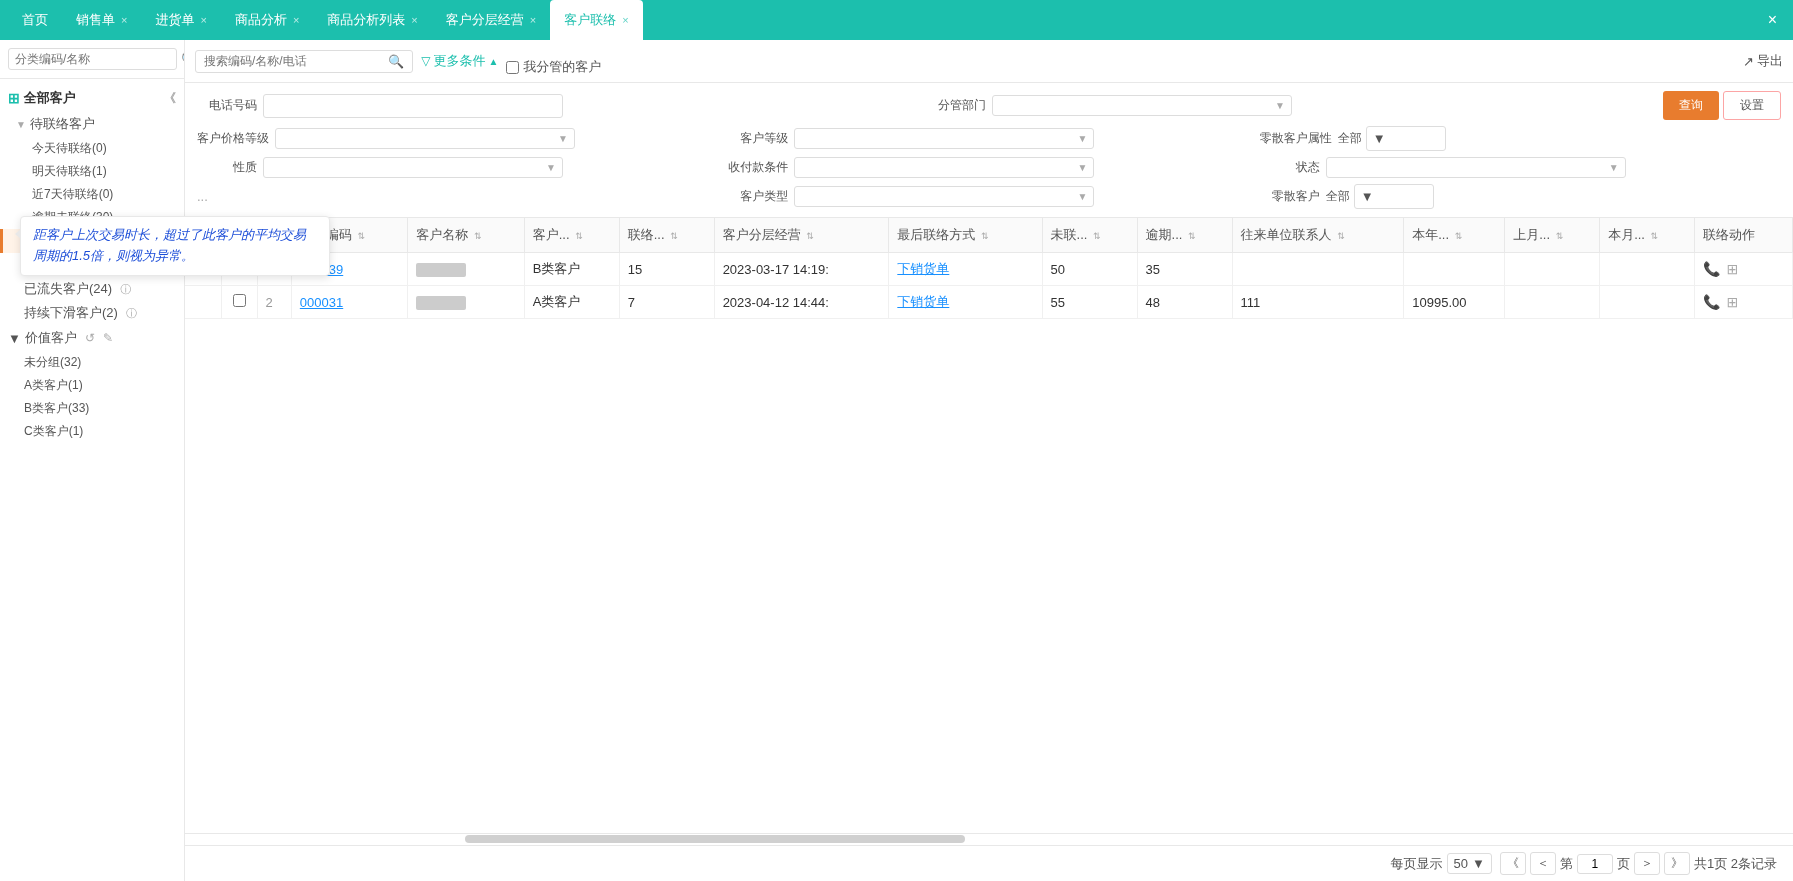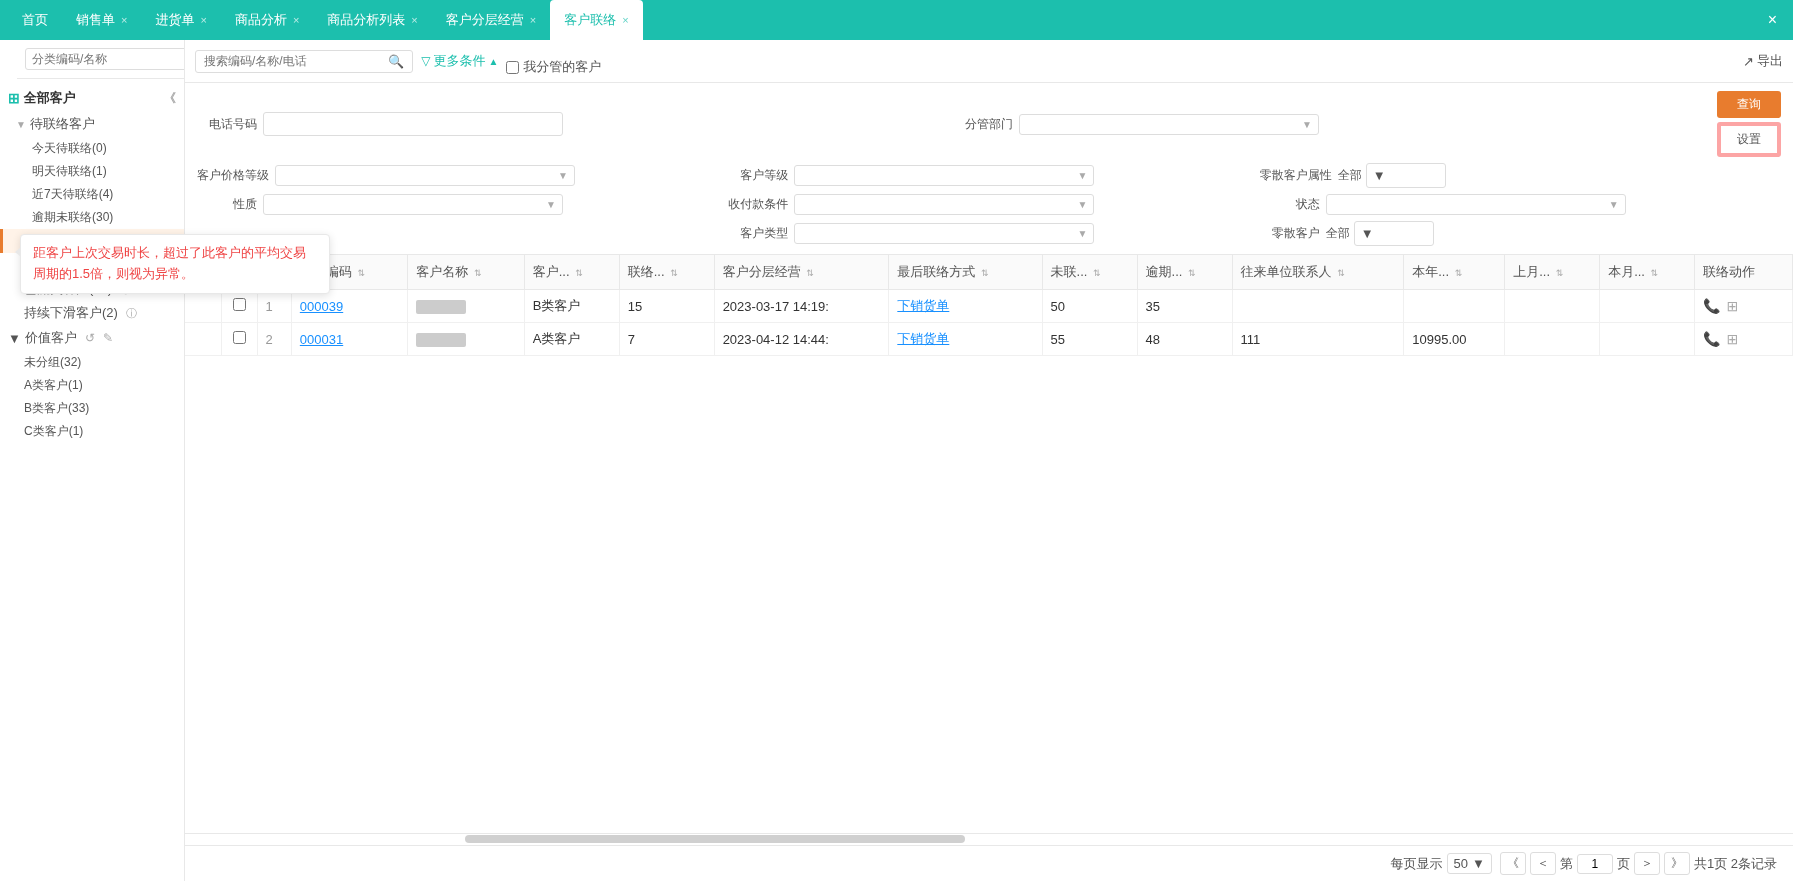--- a/index.html
+++ b/index.html
@@ -56,21 +56,20 @@
       display: flex;
       flex-direction: column;
       overflow: hidden;
     }
     .sidebar-search {
       padding: 8px;
       display: flex;
       align-items: center;
       border-bottom: 1px solid #e8e8e8;
       gap: 4px;
-      margin-left: 17px;
     }
     .sidebar-search input {
       flex: 1;
       border: 1px solid #ddd;
       border-radius: 3px;
       padding: 3px 6px;
       font-size: 12px;
       outline: none;
     }
     .sidebar-search .search-btn {
@@ -255,29 +254,29 @@
       color: white;
       border: none;
       border-radius: 3px;
       padding: 5px 16px;
       cursor: pointer;
       font-size: 12px;
     }
     .settings-btn {
       background: white;
       color: #555;
-      border: 4px solid #fca5a5;
+      border: 1px solid #fca5a5;
       border-radius: 3px;
       padding: 5px 16px;
       cursor: pointer;
       font-size: 12px;
     }
     .filter-buttons {
       display: flex;
-      flex-direction: column;
+      flex-direction: row;
       gap: 4px;
       padding-left: 8px;
     }
     .inline-label {
       color: #555;
       font-size: 12px;
       white-space: nowrap;
     }
     .filter-select-inline {
       display: flex;
@@ -337,31 +336,32 @@
     .checkbox-col { width: 36px; text-align: center; }
     .row-num { color: #999; }
     .link-text { color: #1890ff; cursor: pointer; text-decoration: underline; }
     .action-icons { display: flex; gap: 6px; align-items: center; }
     .action-icon { color: #aaa; cursor: pointer; font-size: 14px; }
 
     
     .tooltip-overlay {
       position: absolute;
       left: 20px;
-      top: 234px;
+      top: 216px;
       background: white;
       border: 1px solid #e8e8e8;
       border-radius: 4px;
       padding: 8px 12px;
       font-size: 12px;
-      color: #ef4444;
+      color: #1d4ed8;
       box-shadow: 0 2px 8px rgba(0,0,0,0.12);
       z-index: 100;
       max-width: 310px;
       line-height: 1.6;
+      font-style: italic;
     }
     .tooltip-overlay::before {
       content: '';
       position: absolute;
       left: -6px;
       top: 12px;
       width: 0; height: 0;
       border-top: 5px solid transparent;
       border-bottom: 5px solid transparent;
       border-right: 6px solid #e8e8e8;
@@ -492,21 +492,21 @@
         <span>全部客户</span>
         <span class="collapse-btn">《</span>
       </div>
       <div class="tree-section">
         <div class="tree-group-header">
           <span class="arrow">▼</span>
           <span>待联络客户</span>
         </div>
         <div class="tree-item">今天待联络(0)</div>
         <div class="tree-item">明天待联络(1)</div>
-        <div class="tree-item">近7天待联络(4)</div>
+        <div class="tree-item">近7天待联络(0)</div>
         <div class="tree-item">逾期未联络(30)</div>
       </div>
 
       <div class="tree-item has-icon active active-section-bg">
         <span class="orange-dot"></span>
         <span>回购异常客户(2)</span>
         <span style="margin-left:4px;color:#aaa;font-size:11px;cursor:pointer;">ⓘ</span>
       </div>
       <div class="tree-item has-icon">
         <span>流失预警客户(3)</span>

